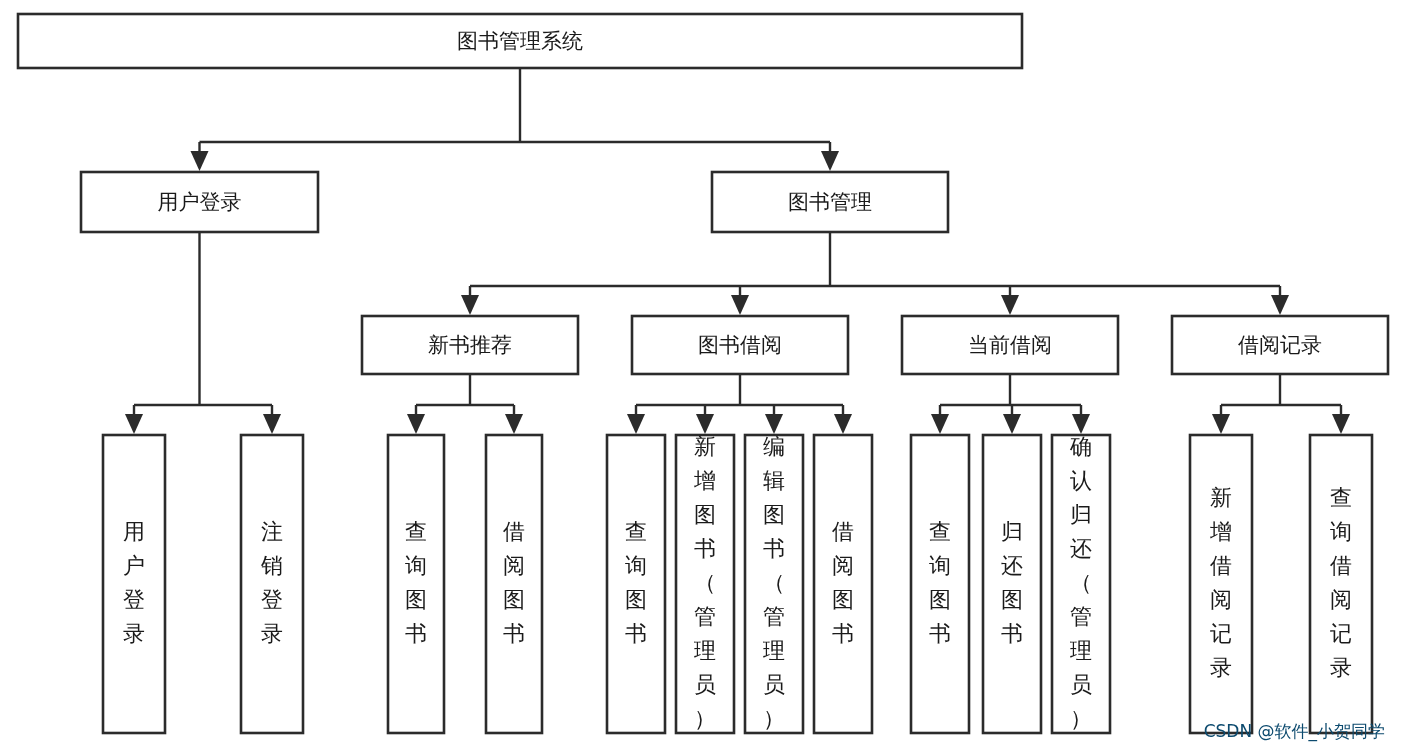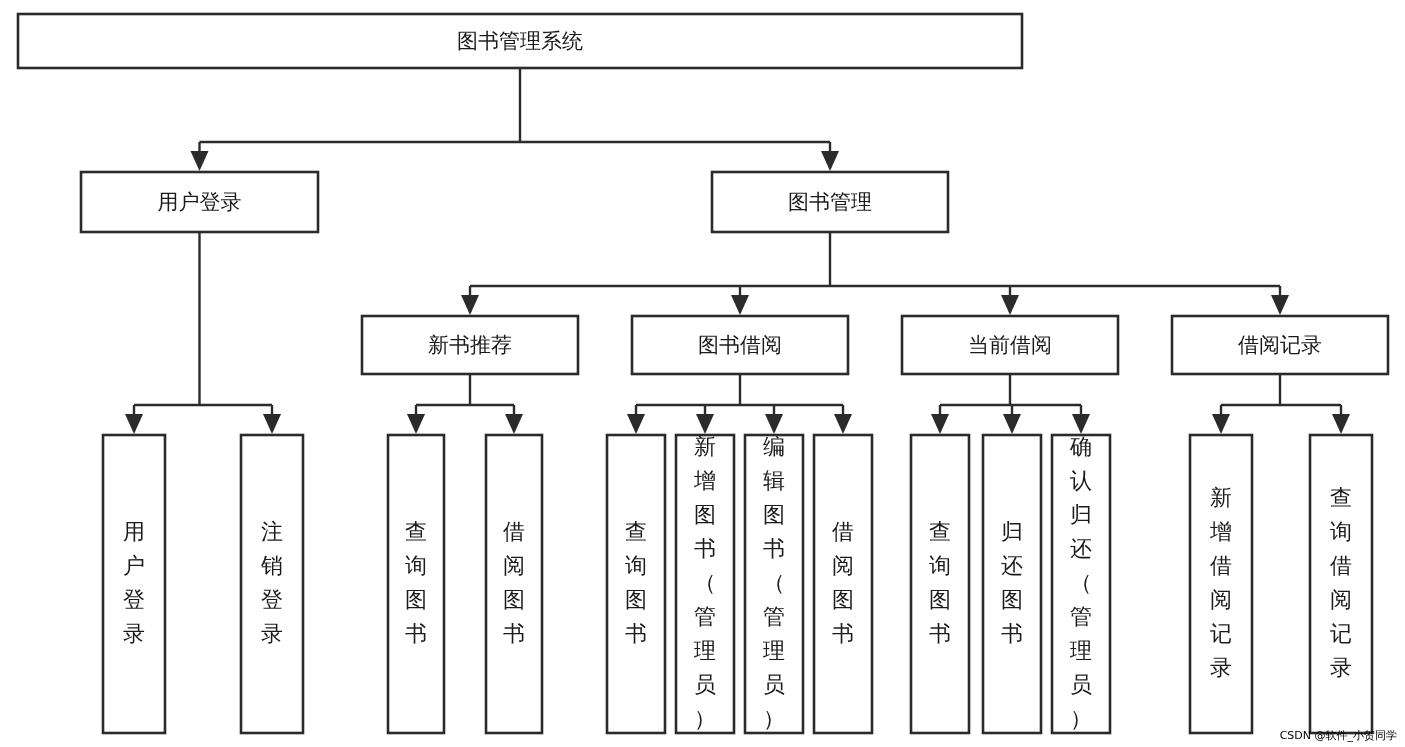--- a/index.html
+++ b/index.html
@@ -44,25 +44,25 @@
   }
   .node-label-h {
     font-family: "DejaVu Sans", "Liberation Sans", sans-serif;
     font-size: 21px;
     fill: #1a1a1a;
     text-anchor: middle;
     dominant-baseline: middle;
   }
   .watermark {
     position: absolute;
-    right: 8px;
+    right: 20px;
     bottom: 4px;
     font-family: "DejaVu Sans", "Liberation Sans", sans-serif;
-    font-size: 11px;
-    color: #000000;
+    font-size: 17px;
+    color: #0c4a6e;
     white-space: nowrap;
     pointer-events: none;
     user-select: none;
   }
 </style>
 </head>
 <body>
 
 <div id="diagram-root">
 

